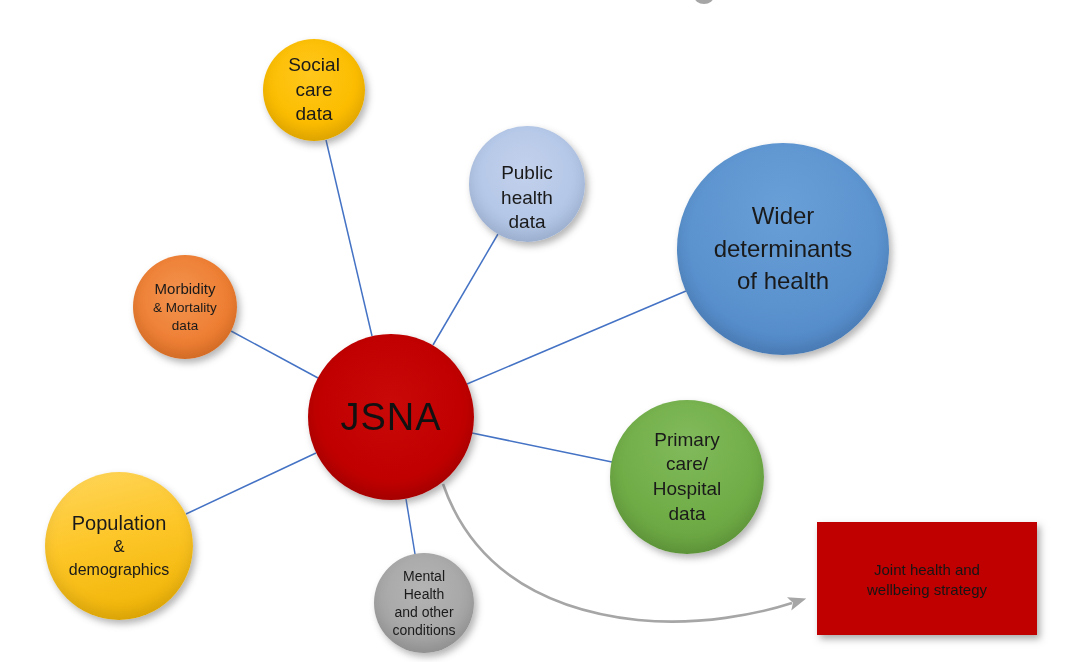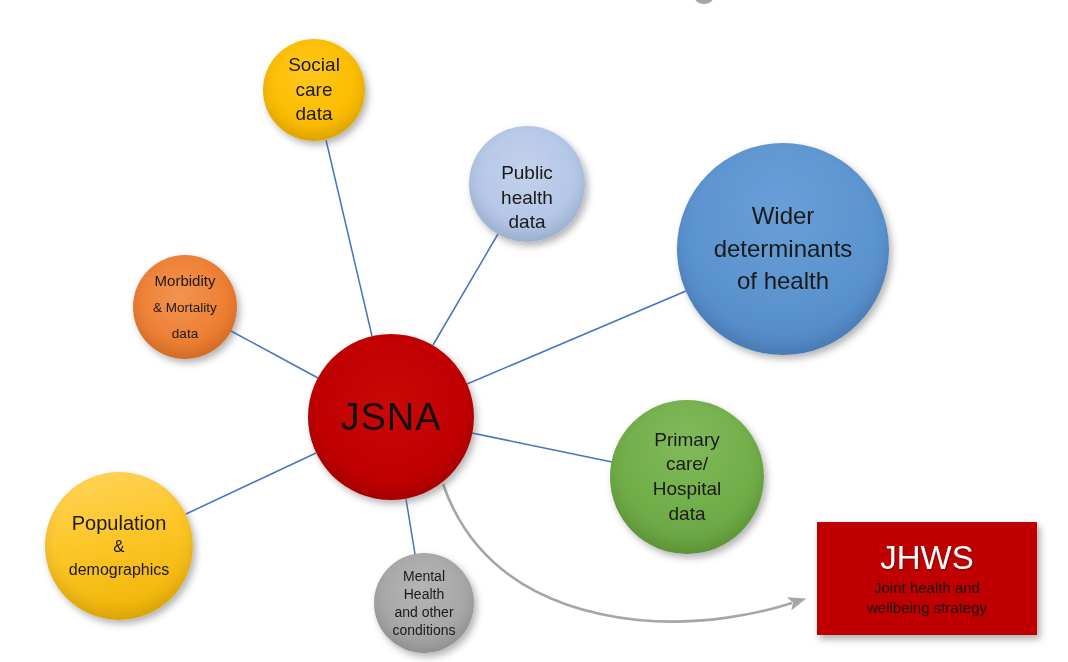--- a/index.html
+++ b/index.html
@@ -38,21 +38,21 @@
 
   .node-public      { left: 469px; top: 126px; width: 116px; height: 116px;
                       background: radial-gradient(circle at 48% 38%, #c3d1ec 0%, #b4c7e7 55%, #a5bbdf 100%); }
   .node-public .node-label { font-size: 19px; line-height: 1.3; margin-top: 28px; }
 
   .node-wider       { left: 677px; top: 143px; width: 212px; height: 212px;
                       background: radial-gradient(circle at 50% 30%, #699fd7 0%, #5b93cf 55%, #4a7fc0 100%); }
   .node-wider .node-label { font-size: 24px; line-height: 1.35; }
 
   .node-morbidity   { left: 133px; top: 255px; width: 104px; height: 104px;
-                      background: radial-gradient(circle at 45% 40%, #f3934f 0%, #ed7d31 60%, #e06c1d 100%); gap: 8px; }
+                      background: radial-gradient(circle at 45% 40%, #f3934f 0%, #ed7d31 60%, #e06c1d 100%); }
   .node-morbidity .mor-line1 { font-size: 15px; line-height: 20px; }
   .node-morbidity .mor-line2 { font-size: 13.5px; line-height: 18px; }
   .node-morbidity .mor-line3 { font-size: 13.5px; line-height: 18px; }
 
   .node-jsna        { left: 308px; top: 334px; width: 166px; height: 166px;
                       background: radial-gradient(circle at 50% 42%, #c90808 0%, #c00000 60%, #a80000 100%); gap: 34px; }
   .jsna-title    { font-size: 38px; line-height: 42px; color: #111111; letter-spacing: 1px; }
   .jsna-subtitle { font-size: 12.5px; line-height: 17px; color: #111111; white-space: pre-line; margin-top: 2px; }
 
   .node-primary     { left: 610px; top: 400px; width: 154px; height: 154px;
@@ -147,18 +147,17 @@
 conditions</span>
   </div>
 
   <div class="node node-population">
     <span class="pop-line1">Population</span>
     <span class="pop-line2">&amp;</span>
     <span class="pop-line3">demographics</span>
   </div>
 
   <div class="jhws-box">
-    <div class="jhws-title">JHWS</div>
     <div class="jhws-subtitle">Joint health and
 wellbeing strategy</div>
   </div>
 
 </div>
 
 </body></html>

